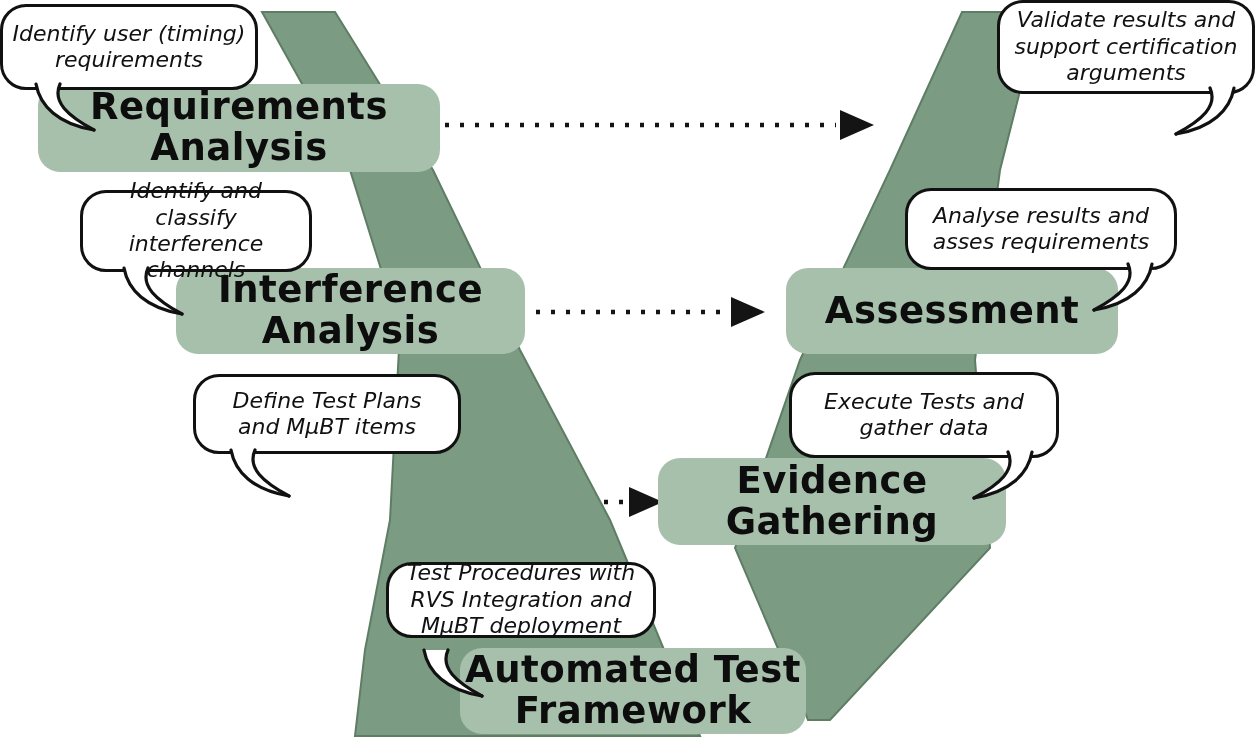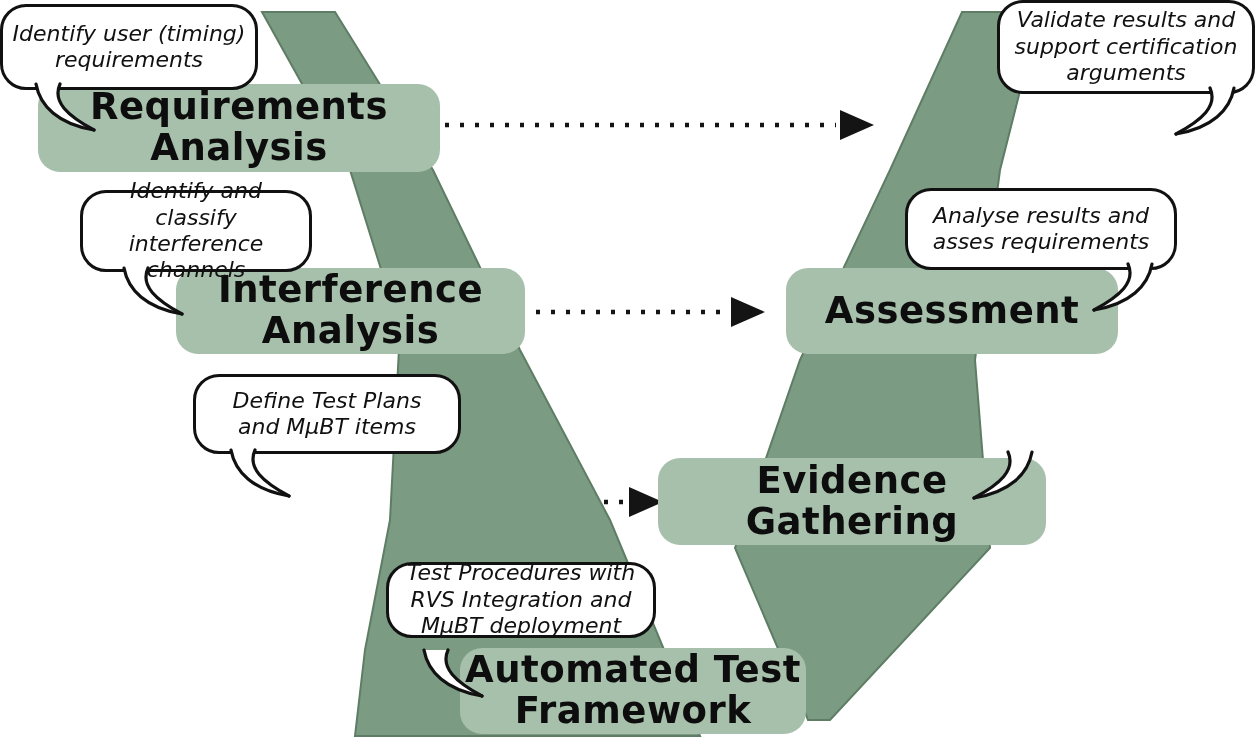--- a/index.html
+++ b/index.html
@@ -50,21 +50,21 @@
 Analysis</span>
   </div>
   <div class="stage" style="left:148px;top:268px;width:349px;height:86px;margin-left:28px;">
     <span>Interference
 Analysis</span>
   </div>
   <div class="stage" style="left:460px;top:648px;width:346px;height:86px;">
     <span>Automated Test
 Framework</span>
   </div>
-  <div class="stage" style="left:658px;top:458px;width:388px;height:87px;">
+  <div class="stage" style="left:658px;top:458px;width:348px;height:87px;">
     <span>Evidence
 Gathering</span>
   </div>
   <div class="stage" style="left:786px;top:268px;width:332px;height:86px;">
     <span>Assessment</span>
   </div>
 
   <div class="bubble" style="left:0px;top:4px;width:258px;height:86px;">
     <span>Identify user (timing)
 requirements</span>
@@ -74,20 +74,24 @@
 interference channels</span>
   </div>
   <div class="bubble" style="left:193px;top:374px;width:268px;height:80px;">
     <span>Define Test Plans
 and MμBT items</span>
   </div>
   <div class="bubble" style="left:386px;top:562px;width:270px;height:76px;">
     <span>Test Procedures with
 RVS Integration and
 MμBT deployment</span>
+  </div>
+  <div class="bubble" style="left:789px;top:372px;width:270px;height:86px;">
+    <span>Execute Tests and
+gather data</span>
   </div>
   <div class="bubble" style="left:905px;top:188px;width:272px;height:82px;">
     <span>Analyse results and
 asses requirements</span>
   </div>
   <div class="bubble" style="left:997px;top:0px;width:258px;height:94px;">
     <span>Validate results and
 support certification
 arguments</span>
   </div>

